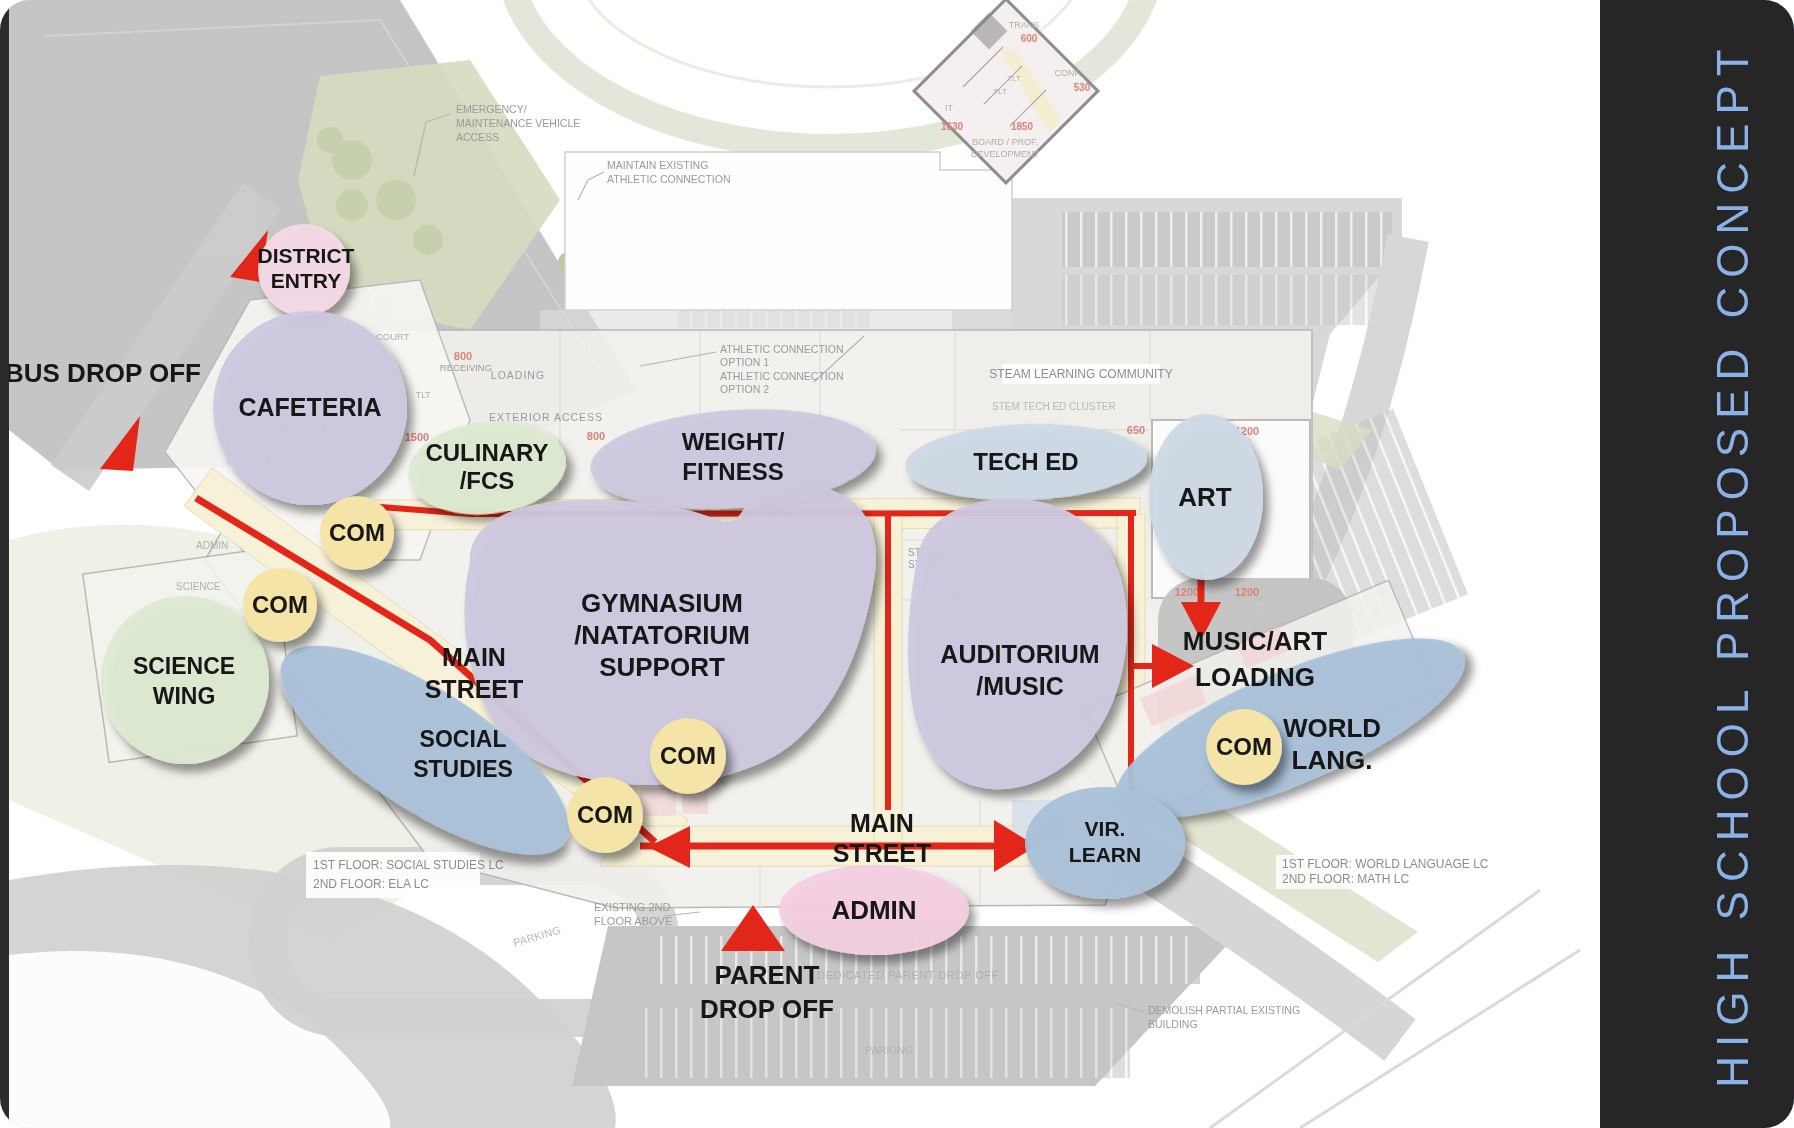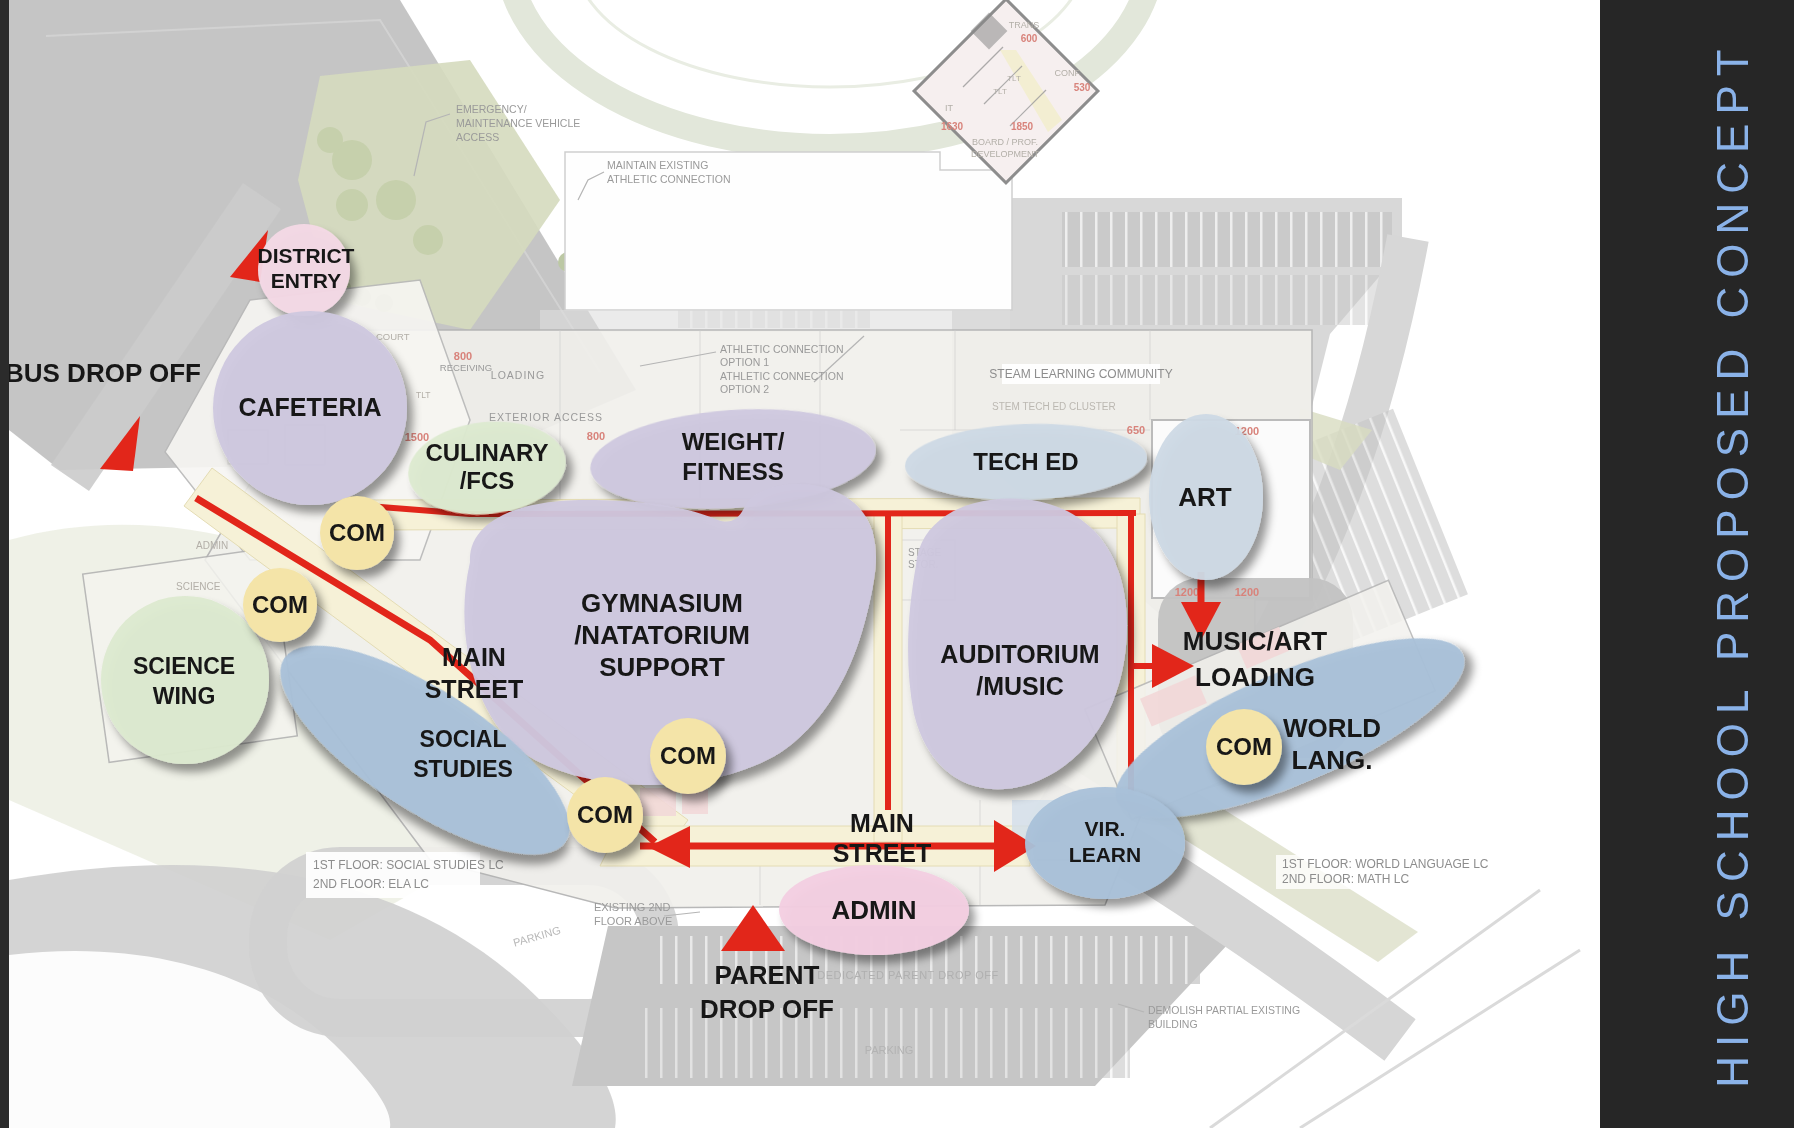--- a/index.html
+++ b/index.html
@@ -1,17 +1,17 @@
 <!DOCTYPE html>
 <html><head>
 <meta charset="utf-8">
 <style>
   html,body{margin:0;padding:0;background:#ffffff;}
   #stage{position:relative;width:1794px;height:1128px;overflow:hidden;background:#7dd3fc;
-         font-family:"Liberation Sans",sans-serif;}
+         font-family:"Liberation Sans",sans-serif;border-radius:30px;}
   #edge-strip{position:absolute;left:0;top:0;width:9px;height:1128px;background:#2b2b2b;}
   #plan-svg{position:absolute;left:0;top:0;}
   #sidebar{position:absolute;left:1600px;top:0;width:194px;height:1128px;background:#262626;}
   #sidebar .vtitle{position:absolute;left:-431px;top:534px;width:1128px;height:60px;line-height:60px;
         text-align:center;transform:rotate(-90deg);color:#8ab2e8;font-size:44px;font-weight:400;
         letter-spacing:9px;white-space:nowrap;font-family:"Liberation Sans",sans-serif;}
   
   text{font-family:"Liberation Sans",sans-serif;}
   .bl{font-weight:bold;fill:#171717;text-anchor:middle;}
   .note{fill:#9a9a9a;text-anchor:start;}

